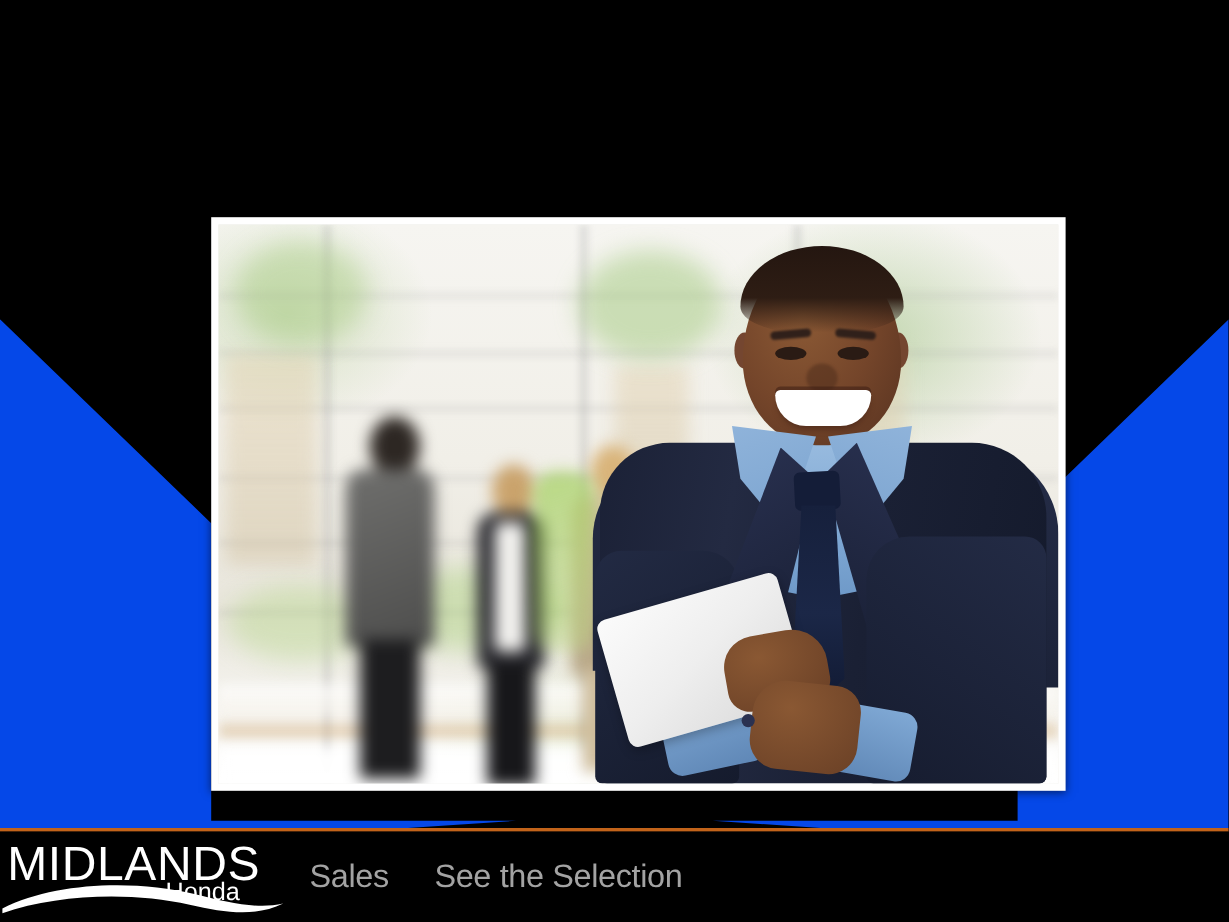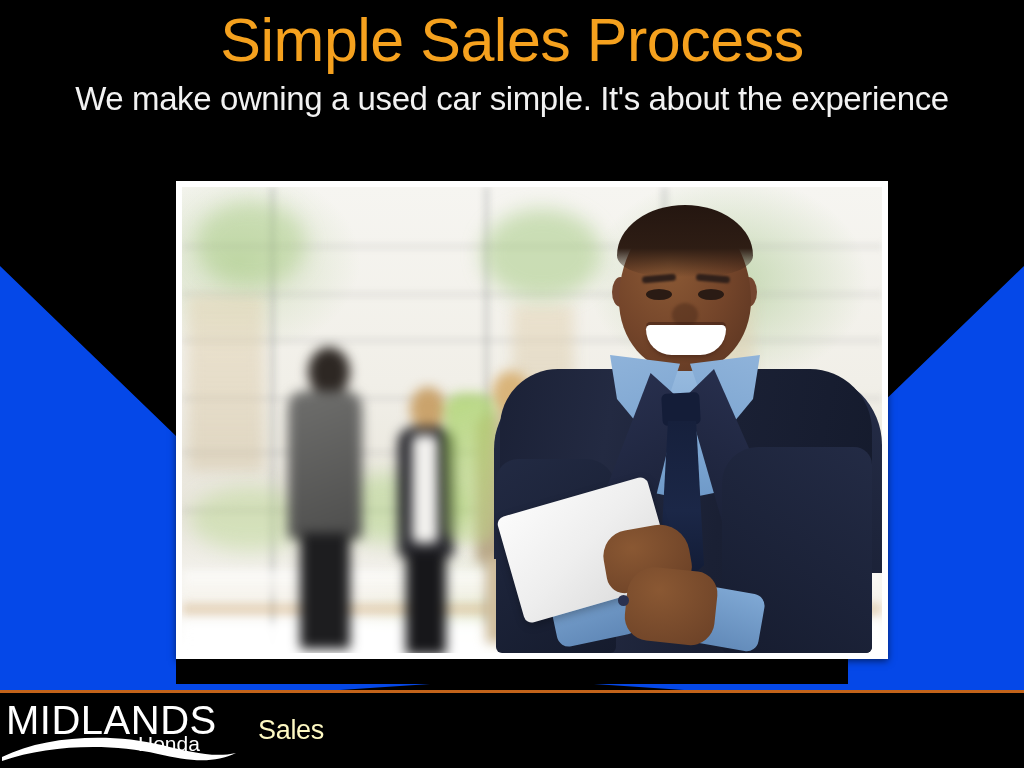--- a/index.html
+++ b/index.html
@@ -342,21 +342,21 @@
     left: 0; top: 36px;
     width: 240px; height: 32px;
   }
   #footer-contacts {
     display: flex;
     align-items: baseline;
     margin-left: 18px;
     white-space: nowrap;
   }
   .f-label {
-    color: #fef9c3;
+    color: #a3a3a3;
     font-size: 27px;
     font-weight: 400;
     letter-spacing: -0.3px;
     font-family: "Liberation Sans", sans-serif;
   }
   .f-value {
     color: #FFFFFF;
     font-size: 27px;
     font-weight: 700;
     letter-spacing: -0.3px;
@@ -364,24 +364,20 @@
     font-family: "Liberation Sans", sans-serif;
   }
   .f-value.light { font-weight: 400; letter-spacing: -0.2px; }
   .f-gap { width: 38px; display: inline-block; }
 </style>
 </head>
 <body>
 
 <div id="stage">
 
-  <div id="header">
-    <h1 id="headline">Simple Sales Process</h1>
-    <p id="subhead">We make owning a used car simple. It's about the experience</p>
-  </div>
 
   <div class="blue-wedge" id="blue-left"></div>
   <div class="blue-wedge" id="blue-right"></div>
 
   <div id="photo-frame">
     <div id="photo">
 
       <div class="bg-base"></div>
 
       <div class="mullion-v" style="left:86px;"></div>
@@ -475,17 +471,18 @@
       <div id="logo-midlands">MIDLANDS</div>
       <div id="logo-honda">Honda</div>
       <svg id="logo-swoosh" viewBox="0 0 240 32">
         <path d="M2 26 C 46 4, 112 2, 162 14 C 190 21, 214 27, 236 22 C 214 33, 188 30, 158 23 C 110 12, 48 14, 2 30 Z" fill="#ffffff"></path>
       </svg>
     </div>
 
     <div id="footer-contacts">
       <span class="f-label">Sales</span>
       <span class="f-gap"></span>
+      <span class="f-label">See the Selection</span>
     </div>
 
   </div>
 
 </div>
 
 </body></html>

